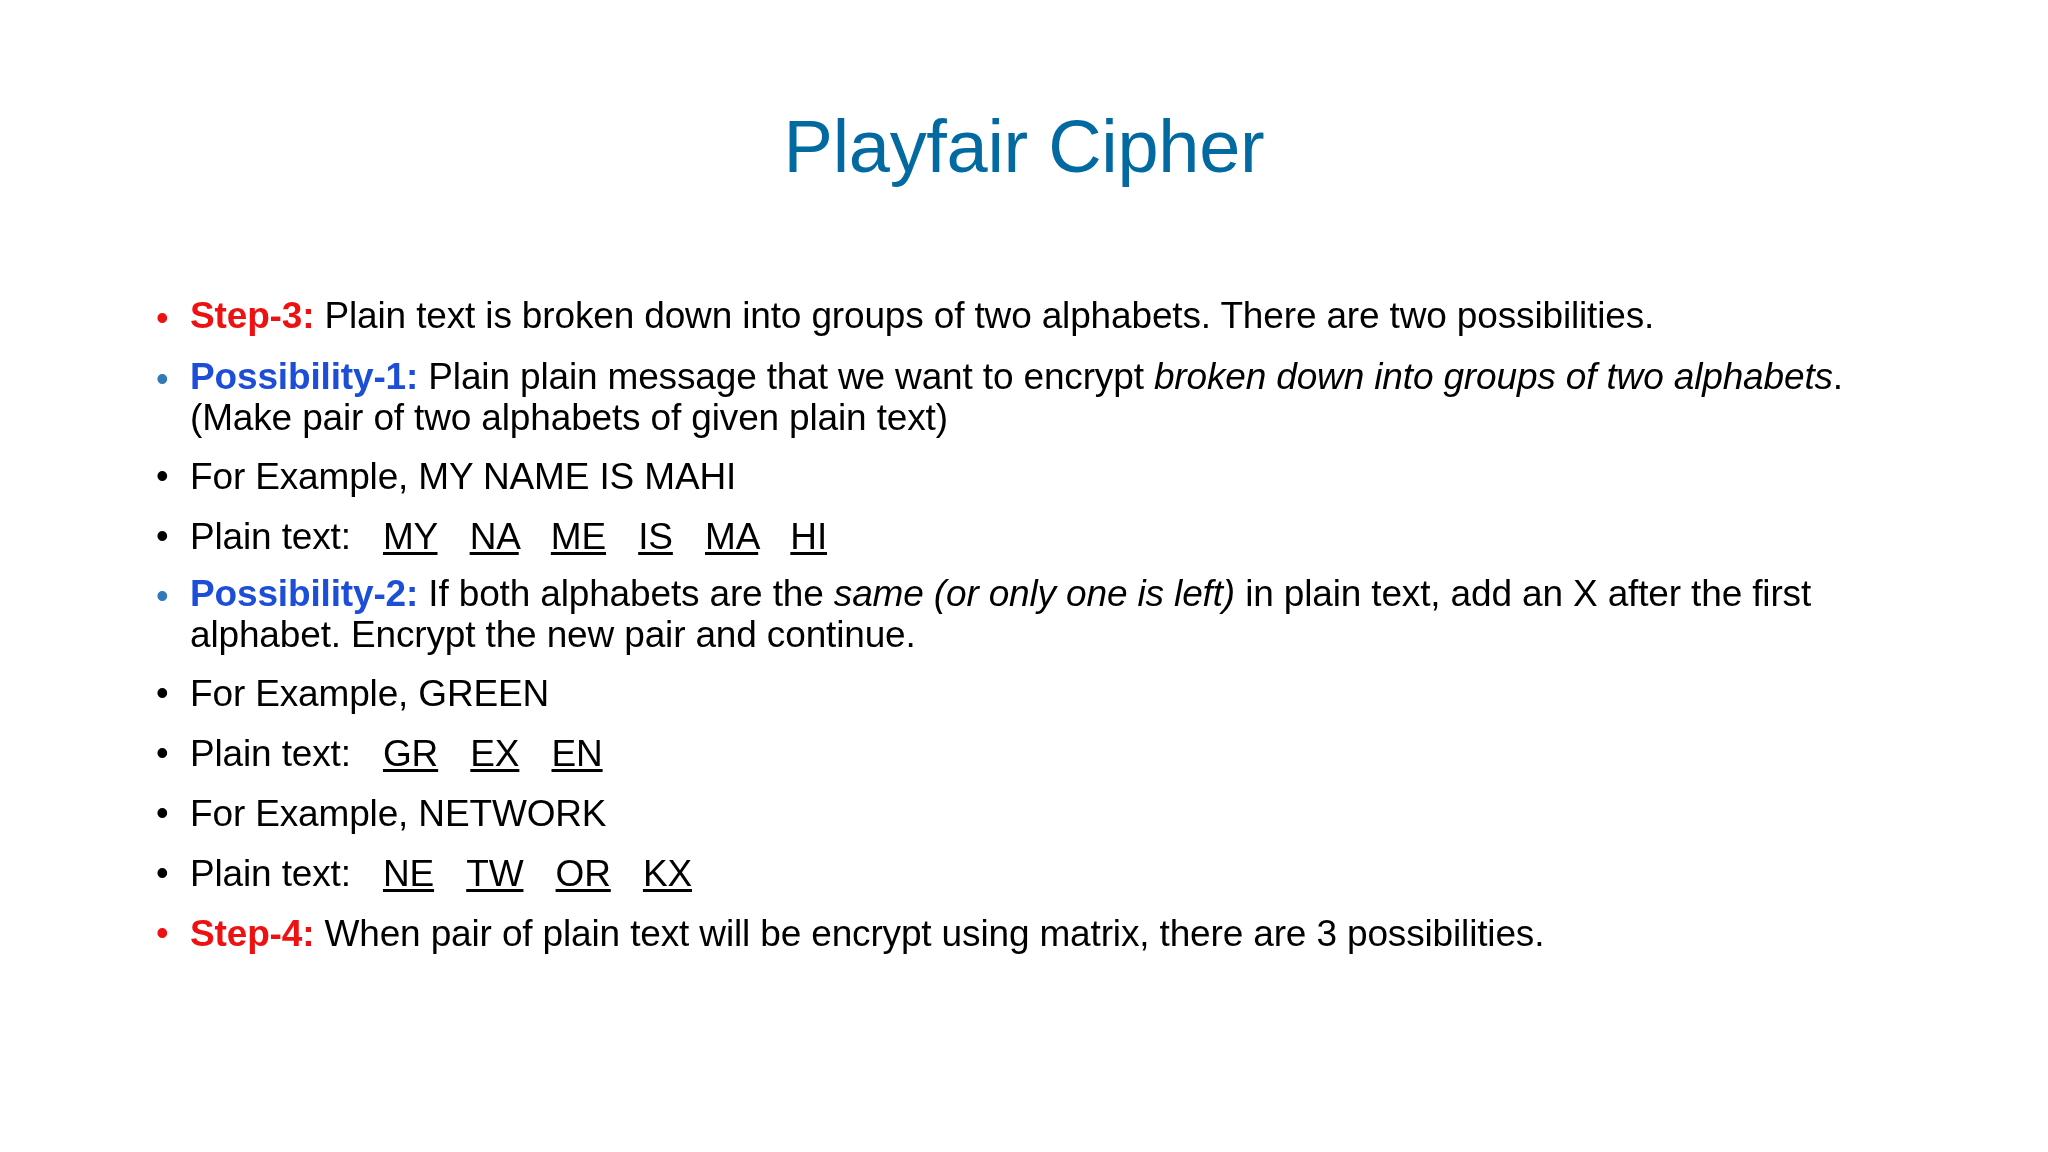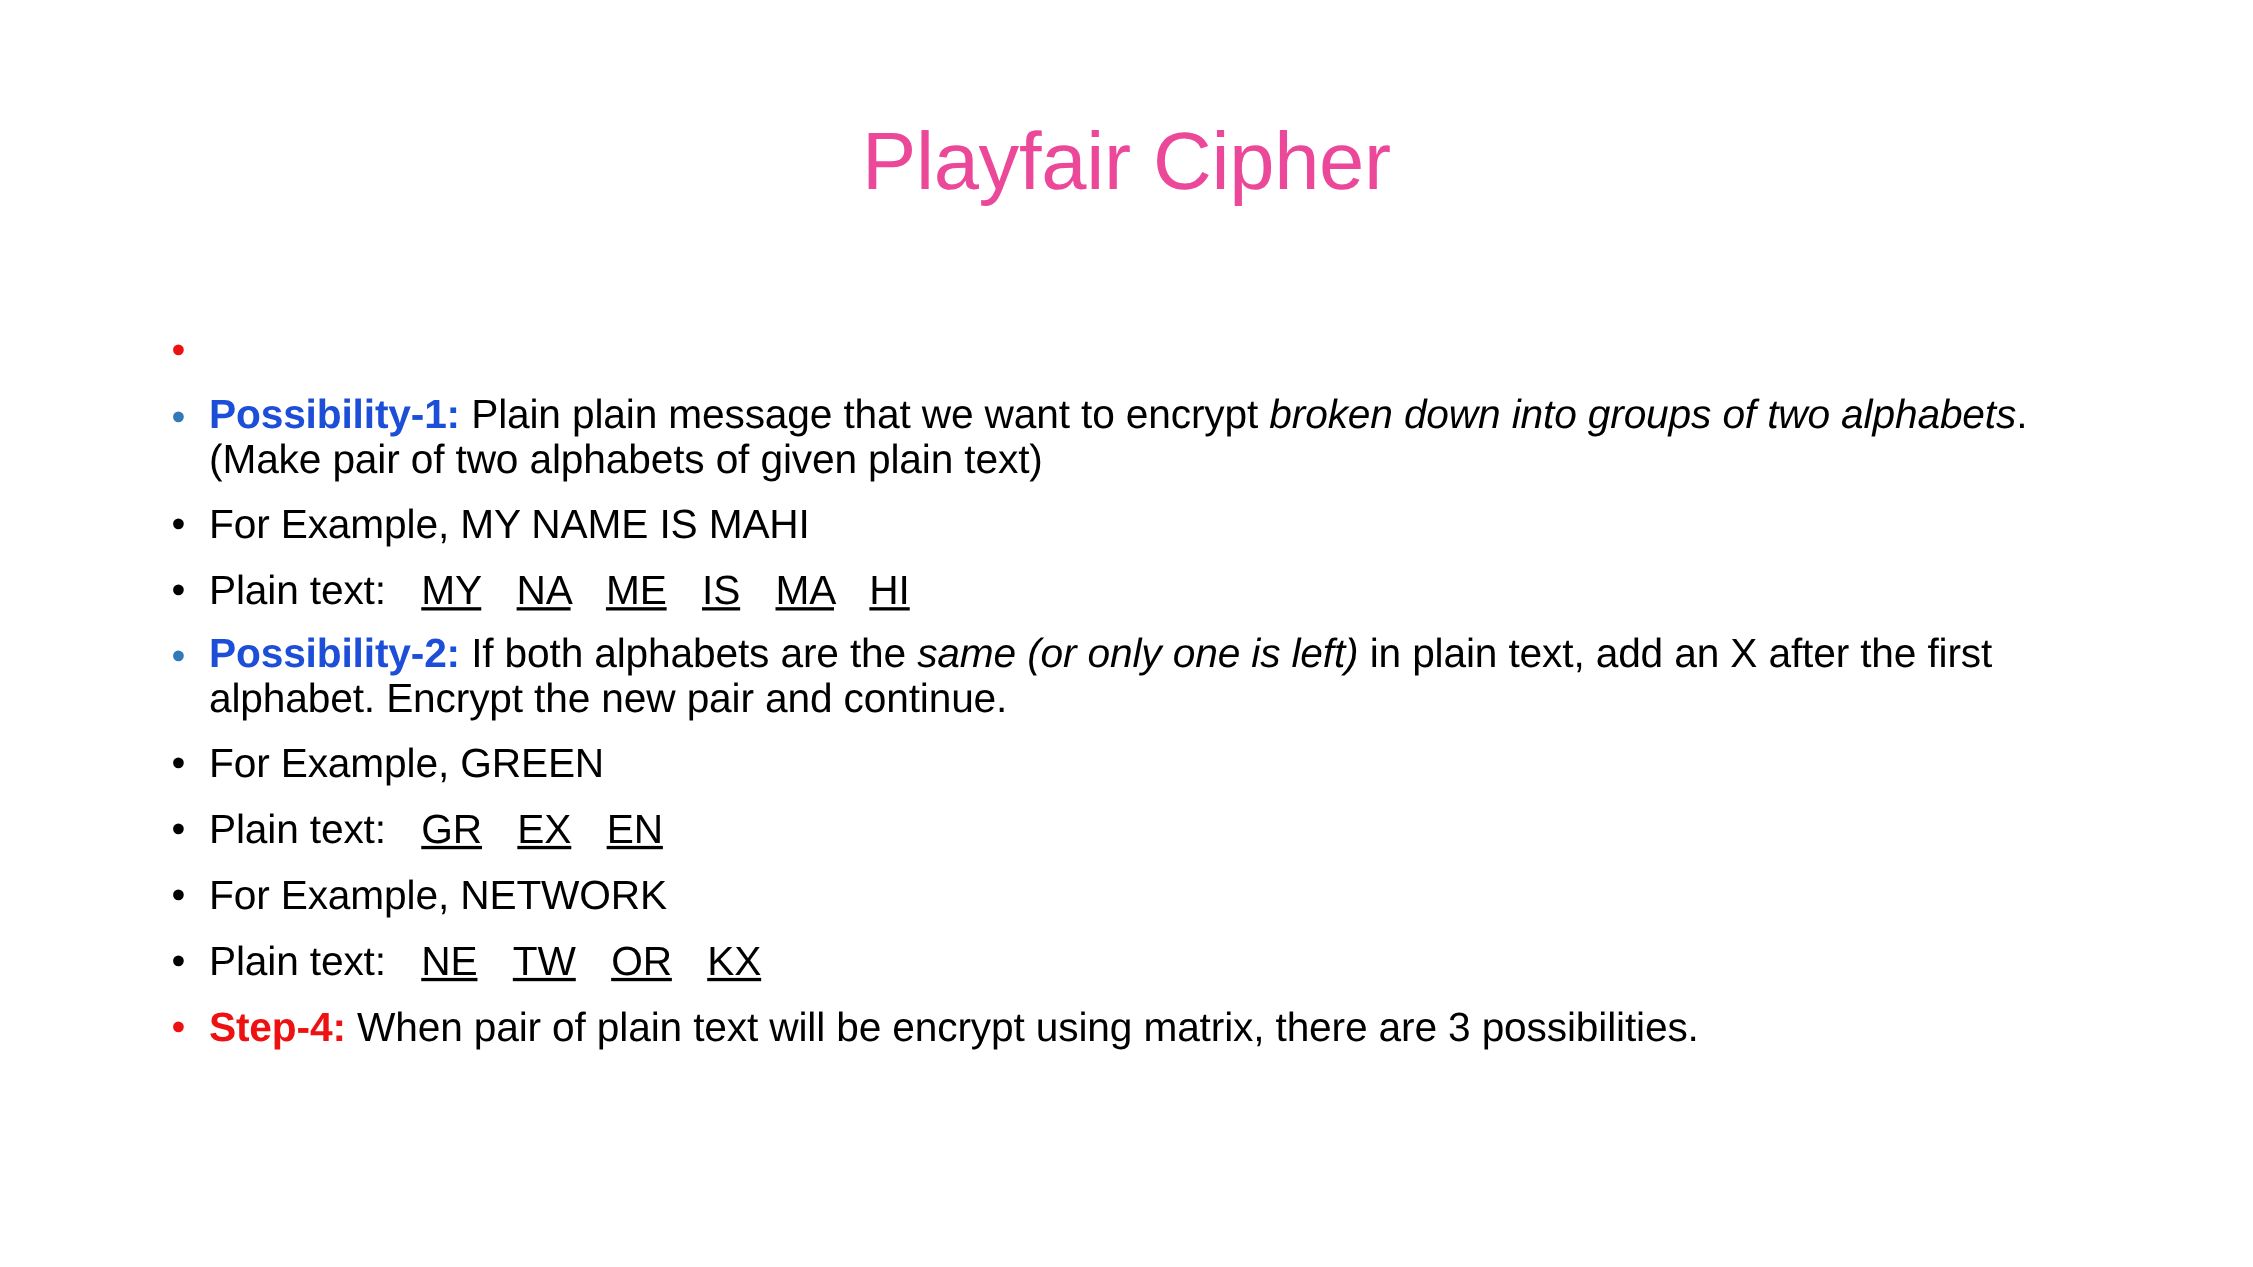--- a/index.html
+++ b/index.html
@@ -25,21 +25,21 @@
 
   .slide-title {
     position: absolute;
     top: 108px;
     left: 0;
     width: 2048px;
     text-align: center;
     font-size: 74px;
     line-height: 1.05;
     font-weight: 400;
-    color: #ec4899;
+    color: #0369a1;
     letter-spacing: -0.3px;
   }
 
   .body-block {
     position: absolute;
     top: 295px;
     left: 152px;
     width: 1790px;
   }
 
@@ -99,20 +99,23 @@
 <body>
 
 <div class="slide">
 
   <div class="slide-title">Playfair Cipher</div>
 
   <div class="body-block">
 
     <div class="bullet-row multiline">
       <span class="bullet-dot red">•</span>
+      <span class="bullet-text">
+        <span class="lead-red">Step-3:</span><span> Plain text is broken down into groups of two alphabets. There are two possibilities.</span>
+      </span>
     </div>
 
     <div class="bullet-row multiline">
       <span class="bullet-dot blue">•</span>
       <span class="bullet-text">
         <span class="lead-blue">Possibility-1:</span><span> Plain plain message that we want to encrypt </span><span class="em-ul">broken down into groups of two alphabets</span><span>. (Make pair of two alphabets of given plain text)</span>
       </span>
     </div>
 
     <div class="bullet-row gap-sm">

